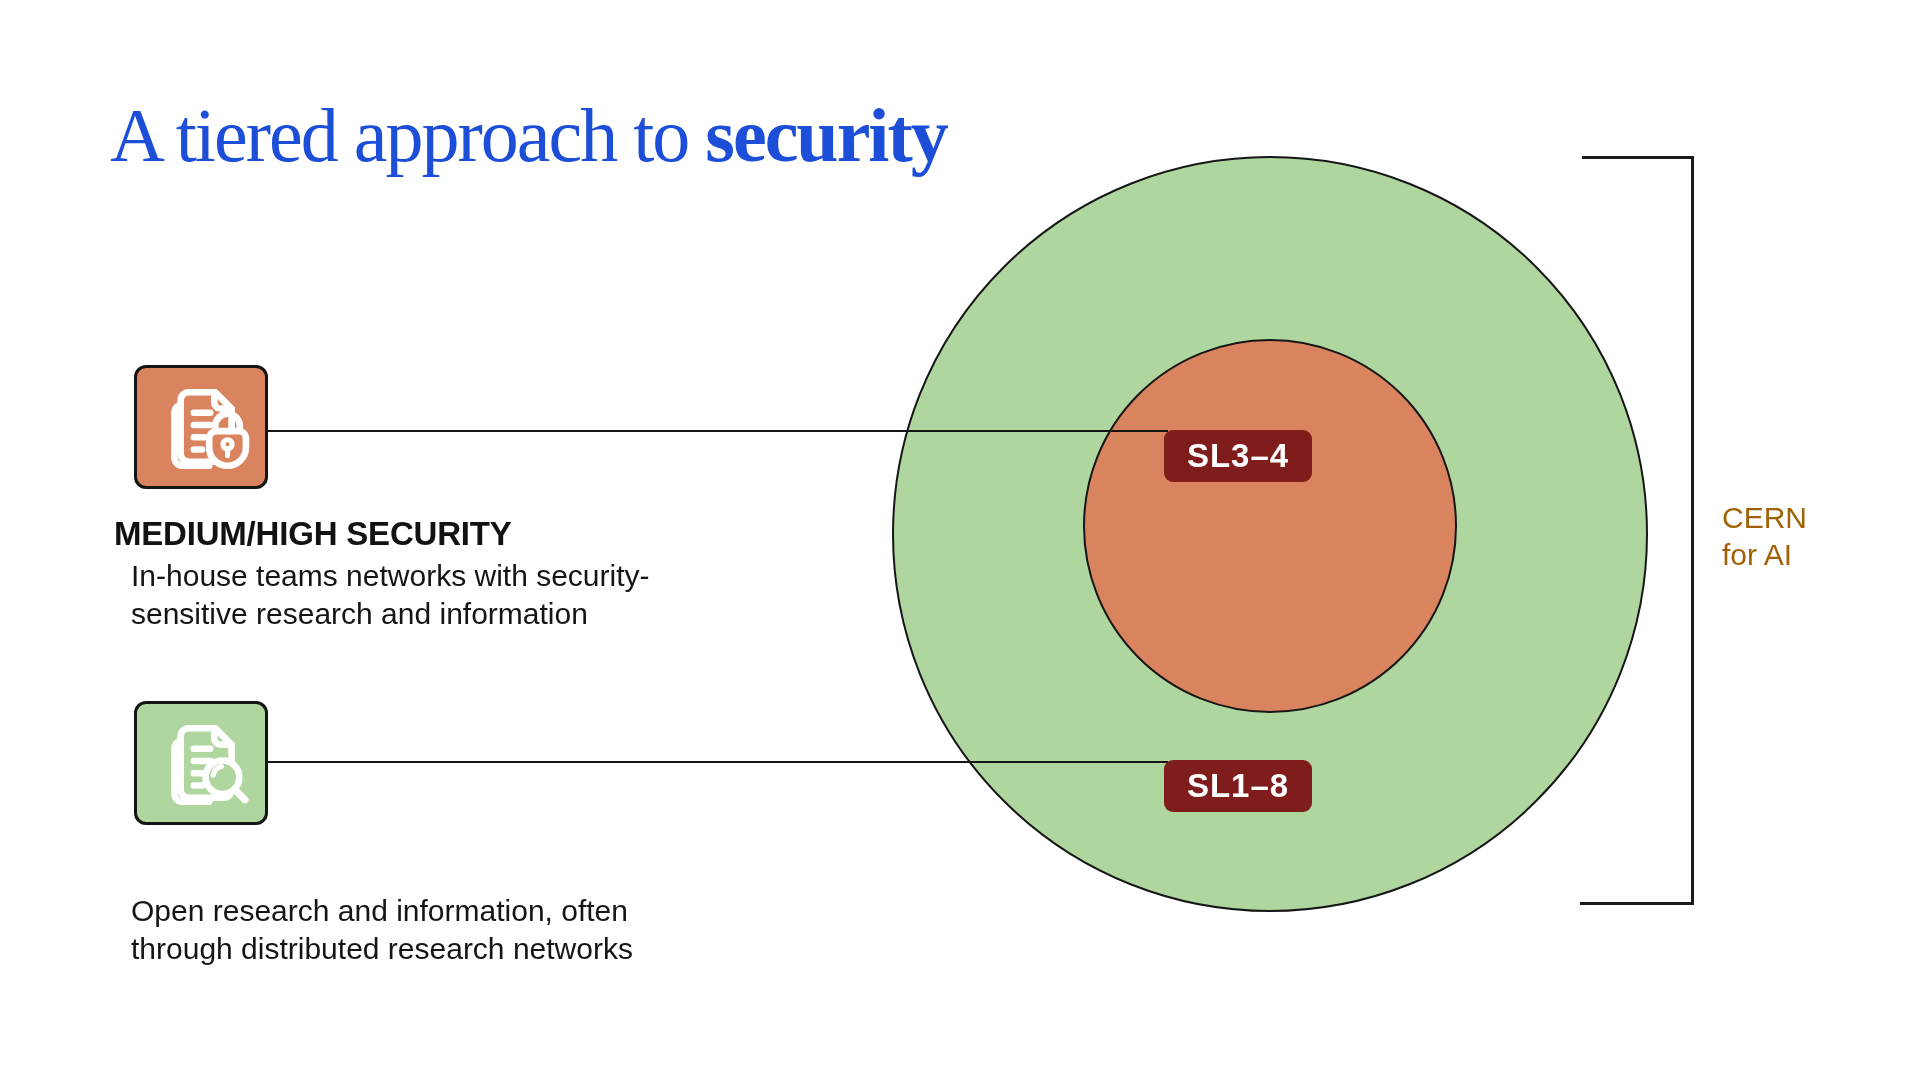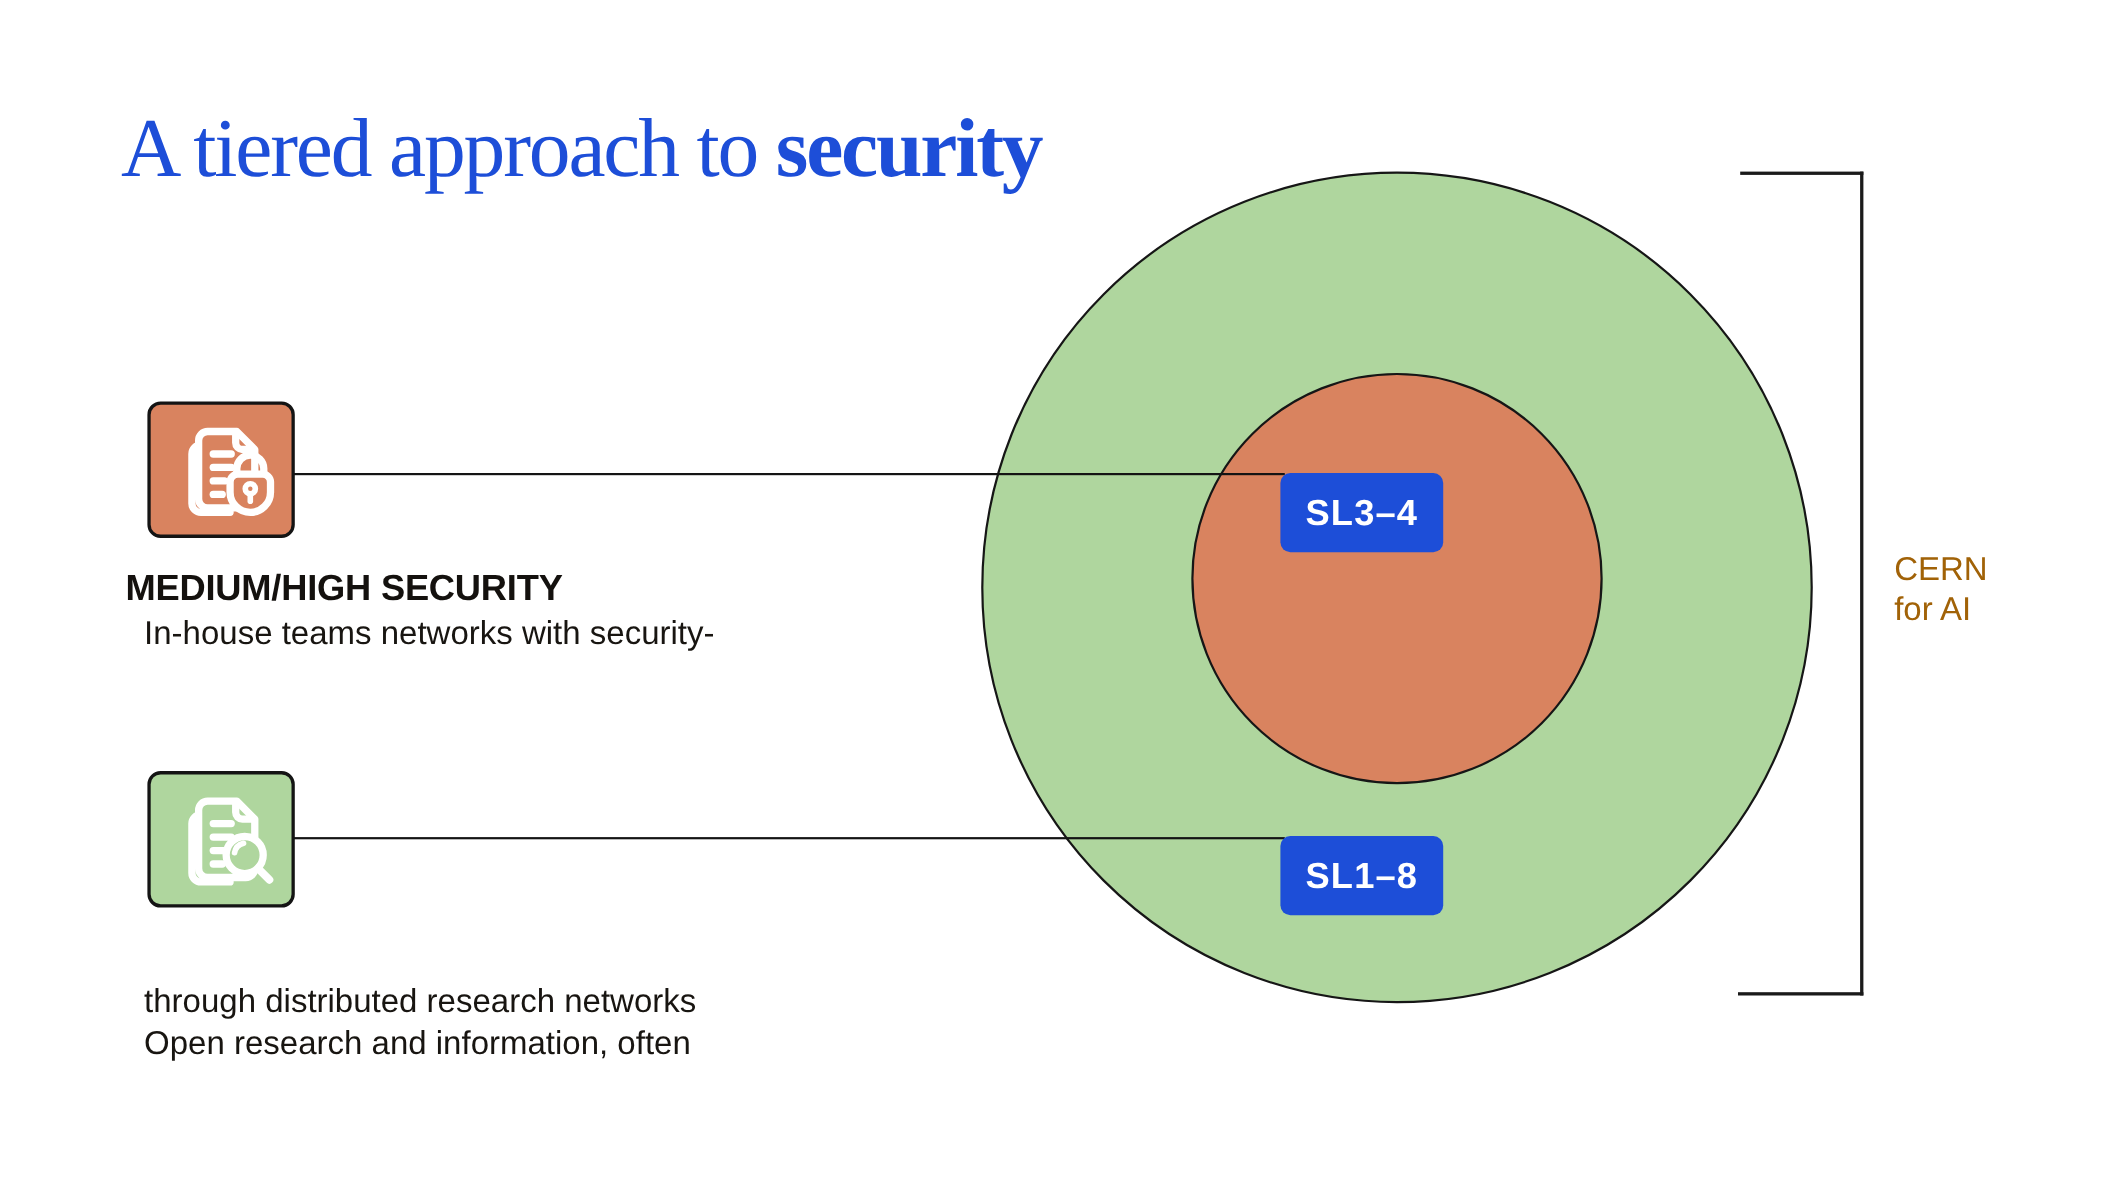--- a/index.html
+++ b/index.html
@@ -56,22 +56,22 @@
     box-sizing:border-box;z-index:2;
   }
 
   
   .connector{position:absolute;height:2px;background:#141414;z-index:3;}
   .conn1{left:266px;top:430px;width:902px;}
   .conn2{left:266px;top:761px;width:902px;}
 
   
   .badge{
-    position:absolute;width:148px;height:72px;
-    background:#1d4ed8;border-radius:9px;
+    position:absolute;width:148px;height:52px;
+    background:#7f1d1d;border-radius:9px;
     color:#ffffff;font-size:33px;font-weight:bold;letter-spacing:1px;
     display:flex;align-items:center;justify-content:center;
     z-index:4;
   }
   .badge.sl34{left:1164px;top:430px;}
   .badge.sl12{left:1164px;top:760px;}
 
   
   .bracket-line{position:absolute;background:#1a1a1a;z-index:1;}
   .bracket-v{left:1691px;top:156px;width:3px;height:749px;}
@@ -119,20 +119,21 @@
 
       <path d="M56,59 a7,7 0 0,1 7,-7 h22 a7,7 0 0,1 7,7 v9 a18,18 0 0,1 -36,0 z" fill="#d9835f" stroke="#ffffff" stroke-width="6.5" stroke-linejoin="round"></path>
 
       <circle cx="74" cy="65" r="4.5" stroke="#ffffff" stroke-width="5" fill="none"></circle>
       <path d="M74,70 v6" stroke="#ffffff" stroke-width="5" stroke-linecap="round"></path>
     </svg>
   </div>
   <div class="tier-heading h1pos">MEDIUM/HIGH SECURITY</div>
   <div class="tier-body b1pos">
     <div>In-house teams networks with security-</div>
+    <div>sensitive research and information</div>
   </div>
 
   <div class="tier-box green">
     <svg class="icon-svg" width="98" height="98" viewBox="0 0 96 96" fill="none" xmlns="http://www.w3.org/2000/svg">
 
       <path d="M30,26 a8,8 0 0,0 -8,8 v44 a8,8 0 0,0 8,8 h26" stroke="#ffffff" stroke-width="6.5" stroke-linecap="round" stroke-linejoin="round" fill="none"></path>
 
       <path d="M36,14 h26 l16,16 v44 a8,8 0 0,1 -8,8 h-34 a8,8 0 0,1 -8,-8 v-52 a8,8 0 0,1 8,-8 z" fill="#afd69e" stroke="#ffffff" stroke-width="6.5" stroke-linejoin="round"></path>
       <path d="M61,15 v9 a6,6 0 0,0 6,6 h10" stroke="#ffffff" stroke-width="6.5" stroke-linecap="round" stroke-linejoin="round" fill="none"></path>
 
@@ -142,22 +143,22 @@
       <path d="M41,70 h8" stroke="#ffffff" stroke-width="6.5" stroke-linecap="round"></path>
 
       <circle cx="69" cy="62" r="16.5" fill="#afd69e" stroke="#ffffff" stroke-width="6.5"></circle>
 
       <path d="M60,60 a10.5,10.5 0 0,1 8,-8.5" stroke="#ffffff" stroke-width="5" stroke-linecap="round" fill="none"></path>
 
       <path d="M81,74 l10,10" stroke="#ffffff" stroke-width="7" stroke-linecap="round"></path>
     </svg>
   </div>
   <div class="tier-body b2pos">
+    <div>Open research and information, often</div>
     <div>through distributed research networks</div>
-    <div>Open research and information, often</div>
   </div>
 
   <div class="bracket-line bracket-v"></div>
   <div class="bracket-line bracket-top"></div>
   <div class="bracket-line bracket-bottom"></div>
   <div class="bracket-label">
     <div>CERN</div>
     <div>for AI</div>
   </div>
 

